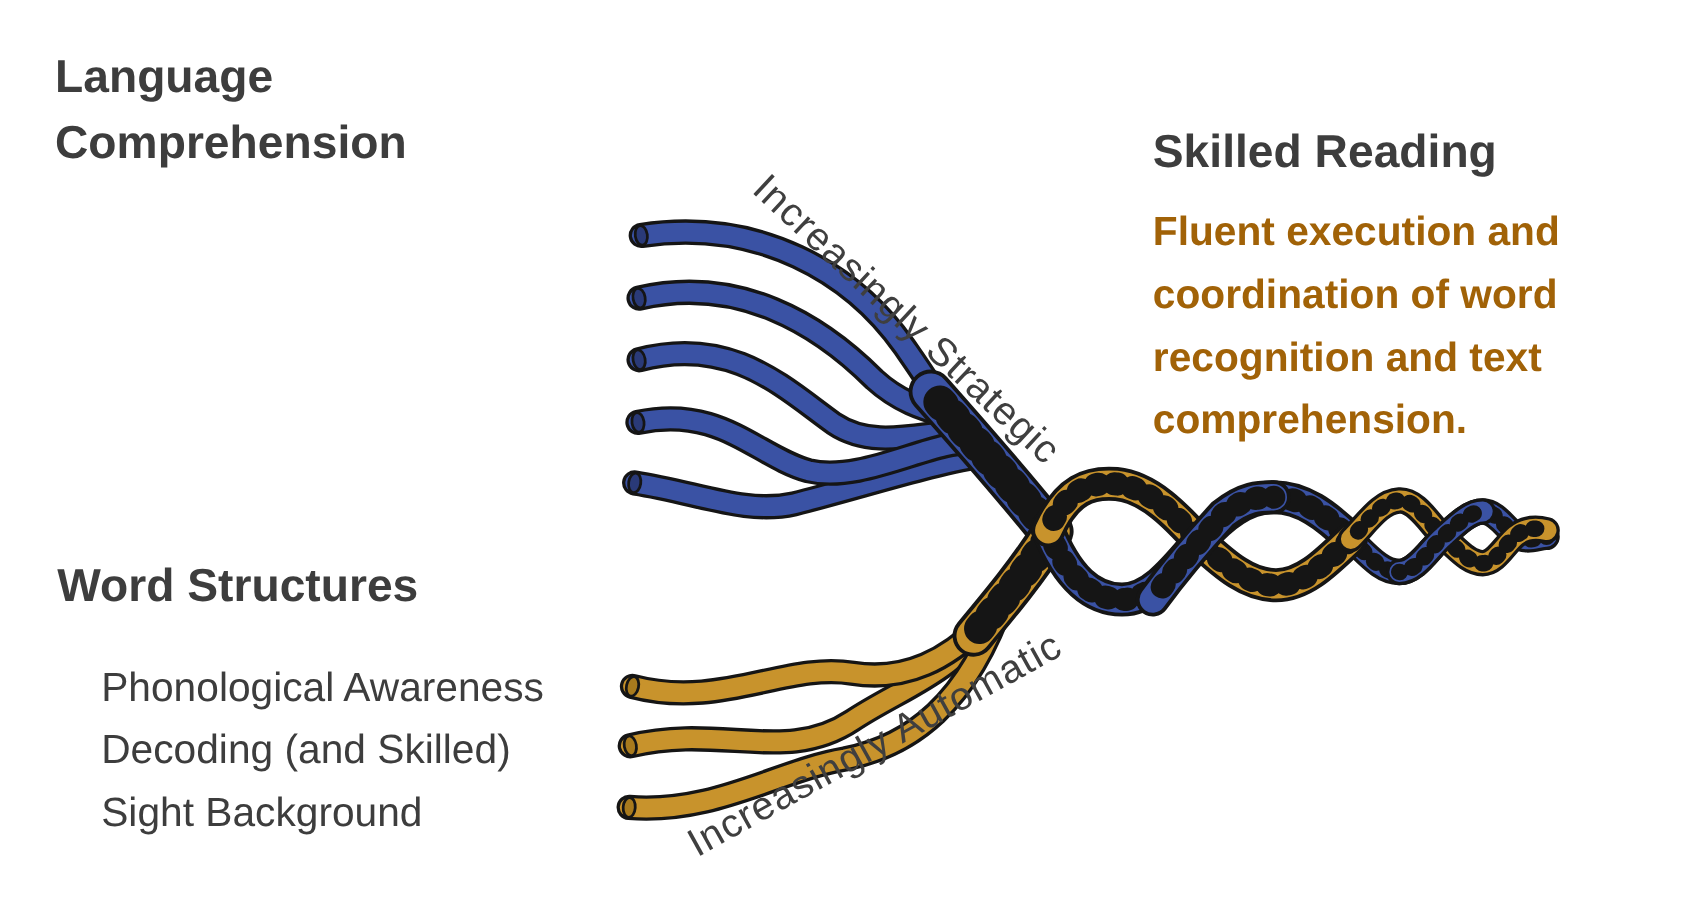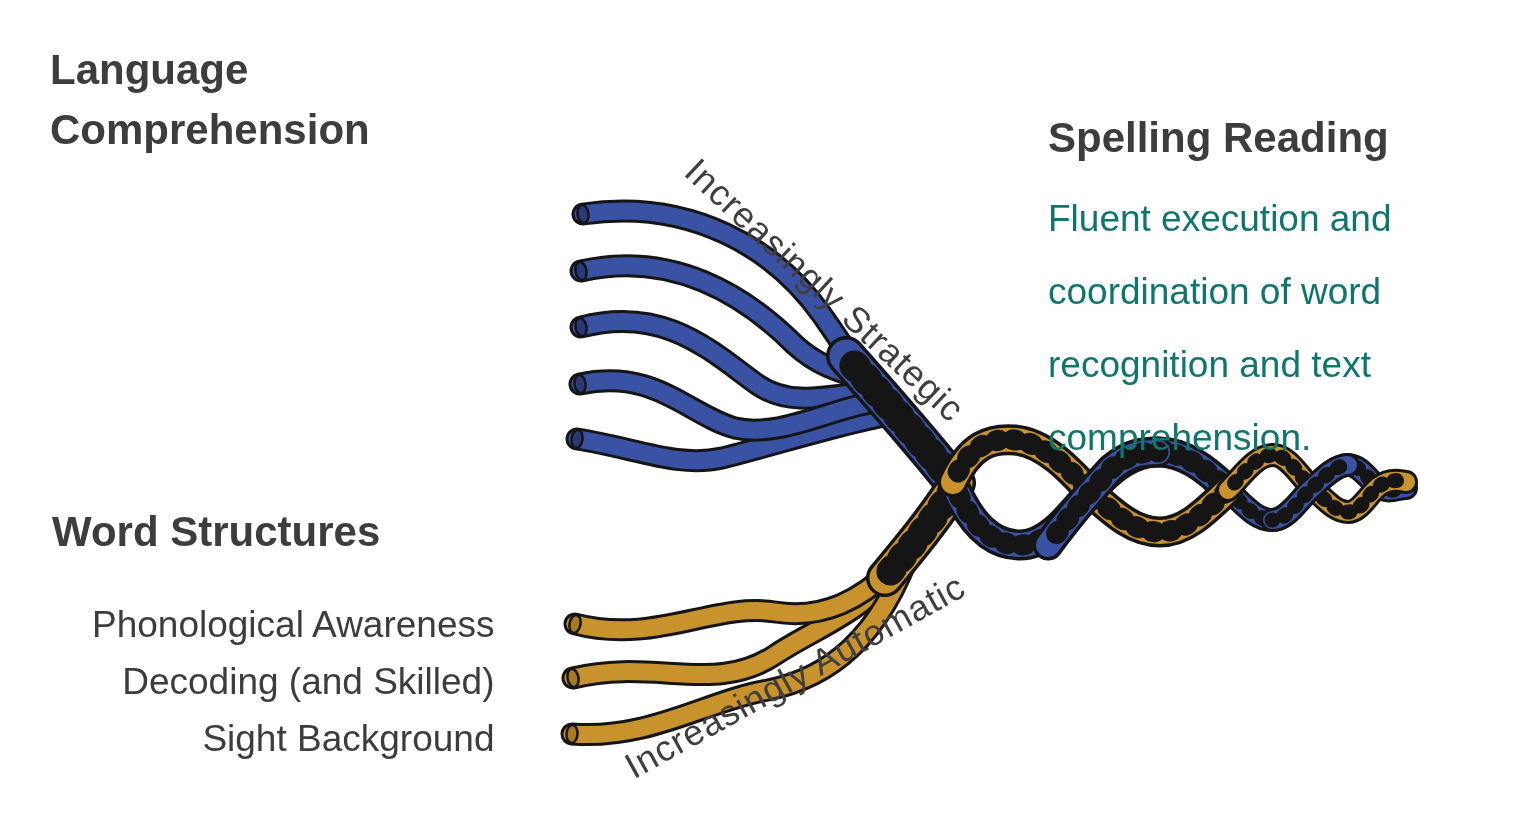--- a/index.html
+++ b/index.html
@@ -14,23 +14,23 @@
   .abs{position:absolute;}
   .heading{
     font-size:42px;
     font-weight:bold;
     line-height:1.42;
     color:#3d3d3d;
     white-space:pre-line;
   }
   .bodytext{
     font-size:37px;
-    font-weight:normal;
-    line-height:73px;
-    color:#0f766e;
+    font-weight:bold;
+    line-height:57px;
+    color:#a16207;
   }
   ul.plain{
     list-style:none;margin:0;padding:0;
   }
   ul.plain li{
     font-size:37px;line-height:57px;color:#3d3d3d;white-space:nowrap;
   }
   .rope-label{
     font-size:36px;
     color:#3f3f3f;
@@ -135,27 +135,27 @@
       <ellipse cx="572" cy="734" rx="5.5" ry="9" transform="rotate(4 572 734)" fill="#a87a1d"></ellipse>
     </g>
   </svg>
 
   <div class="abs heading" style="left:50px;top:40px;">Language
 Comprehension</div>
 
 
   <div class="abs heading" style="left:52px;top:502px;">Word Structures</div>
 
-  <ul class="abs plain" style="left:92px;top:596px;text-align:right;">
+  <ul class="abs plain" style="left:92px;top:596px;">
     <li>Phonological Awareness</li>
     <li>Decoding (and Skilled)</li>
     <li>Sight Background</li>
   </ul>
 
-  <div class="abs heading" style="left:1048px;top:108px;">Spelling Reading</div>
+  <div class="abs heading" style="left:1048px;top:108px;">Skilled Reading</div>
 
   <div class="abs bodytext" style="left:1048px;top:182px;width:430px;">Fluent execution and coordination of word recognition and text comprehension.</div>
 
   <div class="abs rope-label" id="label-strategic">Increasingly Strategic</div>
 
   <div class="abs rope-label" id="label-automatic">Increasingly Automatic</div>
 
 </div>
 
 </body></html>

